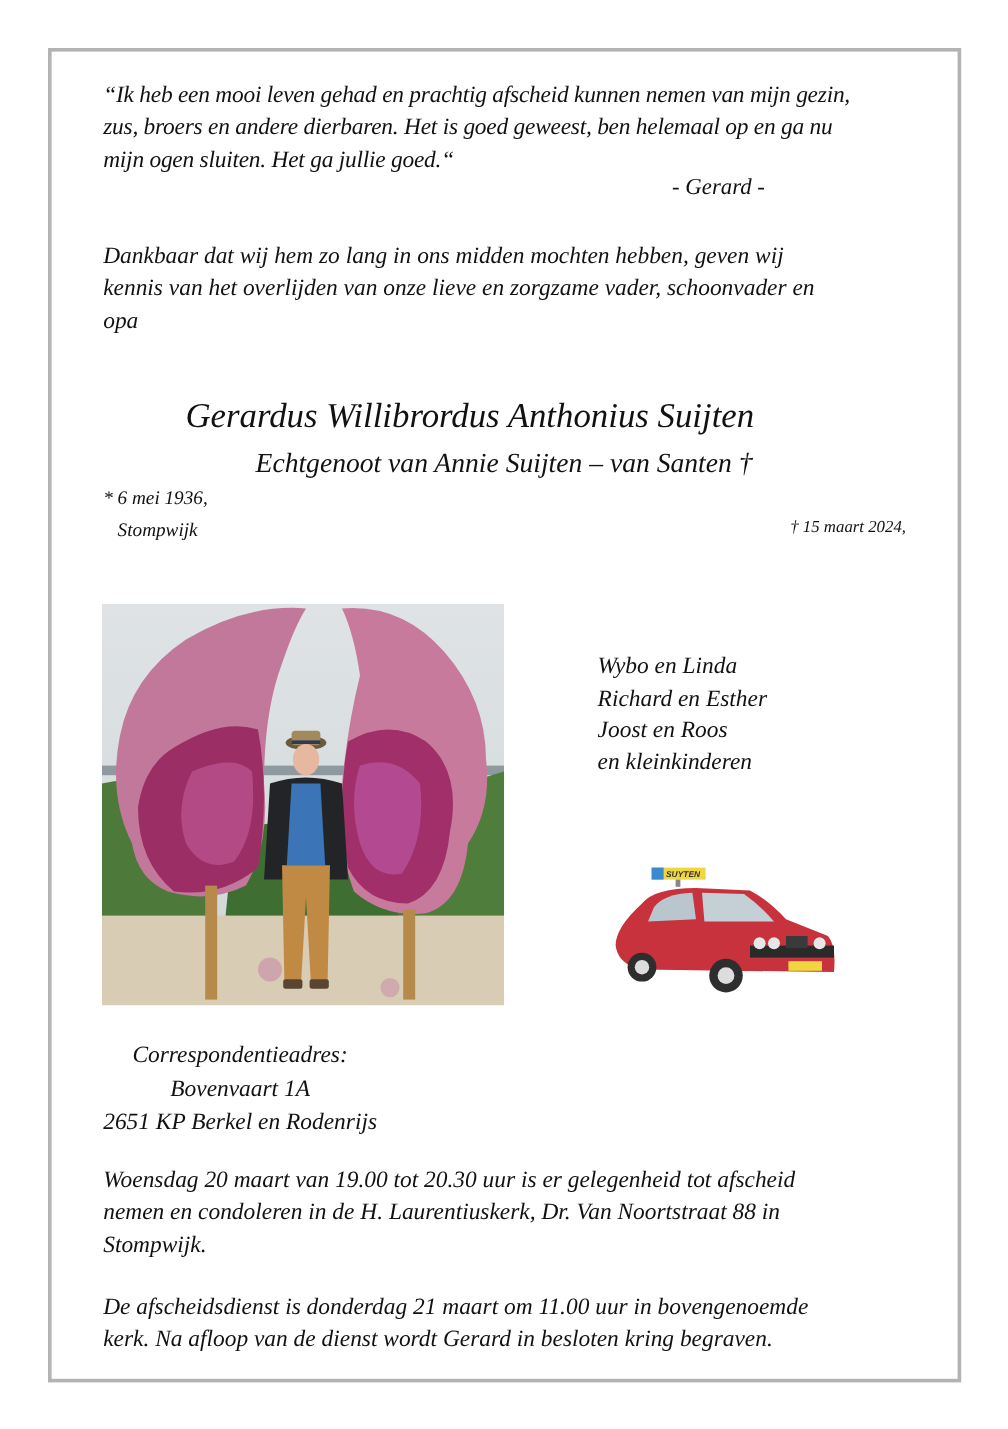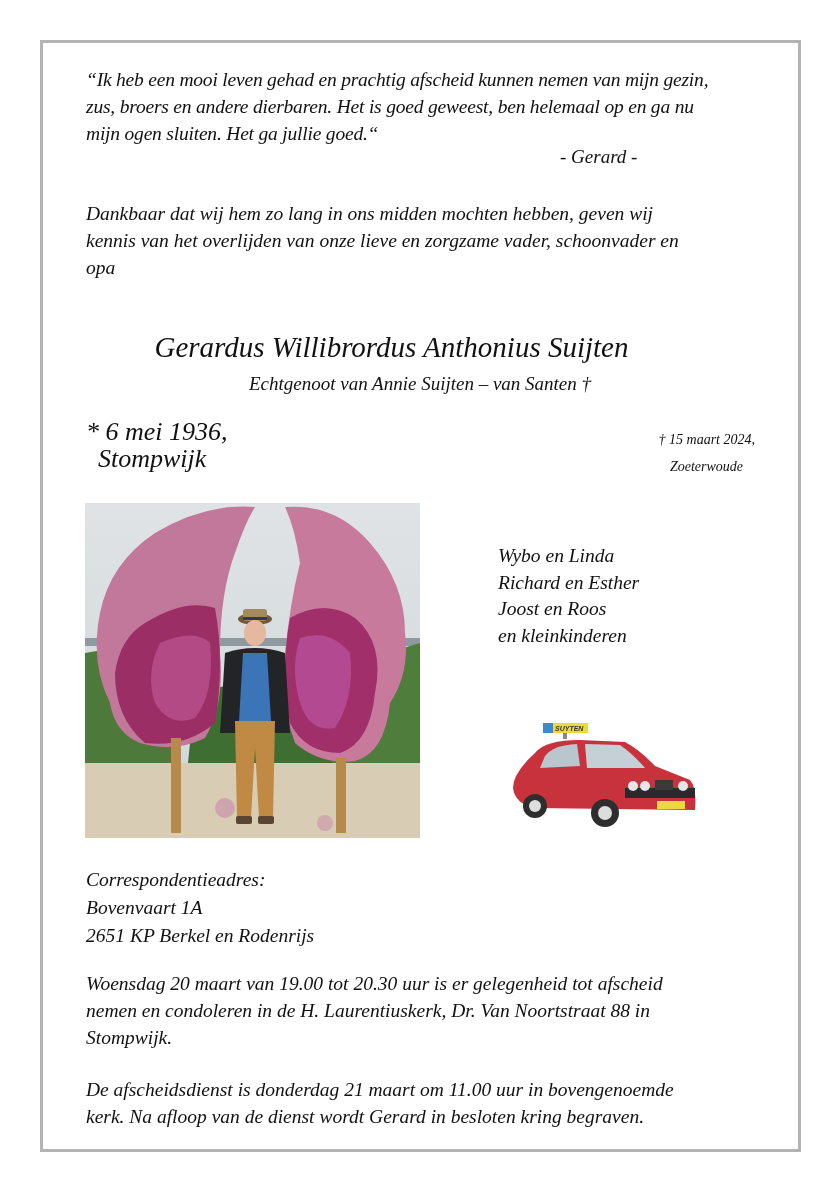--- a/index.html
+++ b/index.html
@@ -5,29 +5,29 @@
     html, body { margin: 0; padding: 0; background: #ffffff; }
     body { width: 840px; height: 1191px; position: relative; overflow: hidden;
       font-family: "Liberation Serif", "DejaVu Serif", serif; color: #111; }
     .frame { position: absolute; left: 40px; top: 40px; width: 755px; height: 1106px;
       border: 3px solid #b3b3b3; box-sizing: content-box; }
     .abs { position: absolute; font-style: italic; }
     .quote { left: 86px; top: 66px; width: 680px; font-style: italic; font-size: 19.5px; line-height: 27px; letter-spacing: -0.2px; }
     .quote-sig { left: 560px; top: 146px; width: 160px; text-align: left; font-style: italic; font-size: 19px; }
     .intro { left: 86px; top: 200px; width: 690px; font-size: 19.5px; line-height: 27px; }
     .name { left: 40px; top: 311px; width: 703px; text-align: center; font-size: 29px; margin-top: 20px; }
-    .spouse { left: 40px; top: 373px; width: 760px; text-align: center; font-size: 19px; }
-    .born { left: 86px; top: 418px; font-size: 26px; line-height: 27px; }
+    .spouse { left: 40px; top: 373px; width: 760px; text-align: center; font-size: 23px; }
+    .born { left: 86px; top: 402px; font-size: 16px; line-height: 27px; }
     .born .place { padding-left: 12px; }
     .died { left: 560px; top: 426px; width: 195px; text-align: right; font-size: 14px; line-height: 27px; }
     .died .place { padding-right: 12px; }
     .photo { left: 85px; top: 503px; width: 335px; height: 335px; overflow: hidden; }
     .family { left: 498px; top: 543px; font-size: 19.5px; line-height: 26.5px; }
     .car { left: 505px; top: 718px; width: 200px; height: 120px; }
-    .address { left: 86px; top: 866px; font-size: 19.5px; line-height: 28px; }
+    .address { left: 86px; top: 866px; font-size: 19.5px; line-height: 28px; text-align: center; }
     .visit { left: 86px; top: 970px; width: 690px; font-size: 19.5px; line-height: 27px; }
     .service { left: 86px; top: 1076px; width: 690px; font-size: 19.5px; line-height: 27px; }
     .line { display: block; white-space: nowrap; }
   </style>
 </head>
 <body>
 
 <div class="frame"></div>
 
 <div class="abs quote">
@@ -45,21 +45,20 @@
 
 <div class="abs name">Gerardus Willibrordus Anthonius Suijten</div>
 <div class="abs spouse">Echtgenoot van Annie Suijten – van Santen †</div>
 
 <div class="abs born">
   <span class="line">* 6 mei 1936,</span>
   <span class="line place">Stompwijk</span>
 </div>
 <div class="abs died">
   <span class="line">† 15 maart 2024,</span>
-  <span class="line place">Zoeterwoude</span>
 </div>
 
 <div class="abs photo">
   <svg width="335" height="335" viewBox="0 0 335 335">
     <defs>
       <linearGradient id="sky" x1="0" y1="0" x2="0" y2="1">
         <stop offset="0" stop-color="#dfe3e6"></stop>
           <stop offset="1" stop-color="#cfd6d8"></stop>
       </linearGradient>
     </defs>

